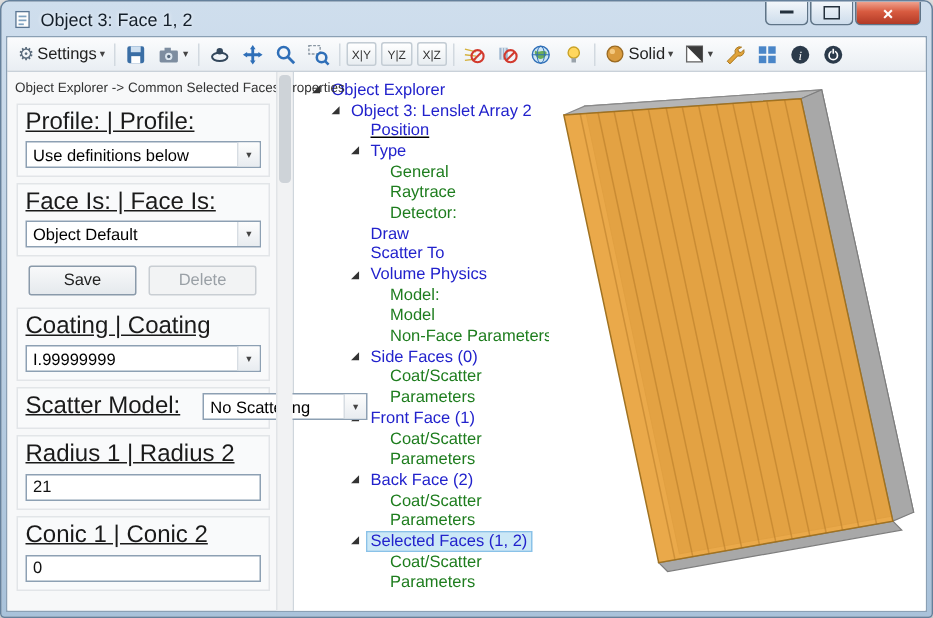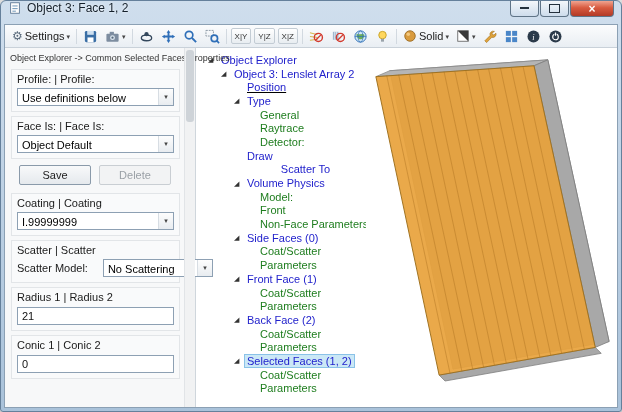--- a/index.html
+++ b/index.html
@@ -1,18 +1,18 @@
 <!DOCTYPE html>
 <html style="--tree-branch: #2222cc; --tree-leaf: #1e7d1e; --selection-bg: #cbe8f6; --selection-border: #8ac2e8; --slab-front: #e8a23c; --slab-back: #9b9b9b; --slab-side: #a8a8a8; --slab-top: #b5b5b5;"><head>
 <meta charset="utf-8">
 <style>
   html,body{margin:0;padding:0;background:#e9e9e9;font-family:"Liberation Sans",sans-serif;}
   .window{position:relative;width:622px;height:412px;background:linear-gradient(#cfdeed,#a9c2da);
           border:1px solid #65809b;border-radius:6px 6px 3px 3px;box-shadow:0 3px 10px rgba(0,0,0,.35);box-sizing:border-box;overflow:hidden;}
-  .titlebar{height:23px;display:flex;padding:0 0 0 7px;position:relative;}
+  .titlebar{height:23px;display:flex;align-items:center;padding:0 0 0 7px;position:relative;}
   .win-icon{width:14px;height:14px;margin-right:5px;flex:none;}
   .title{font-size:12px;color:#15202b;text-shadow:0 0 3px rgba(255,255,255,.9);white-space:nowrap;}
   .win-controls{position:absolute;top:0;right:7px;display:flex;}
   .wbtn{height:15px;border:1px solid #5f7487;border-top:none;border-radius:0 0 4px 4px;margin-left:1px;
         background:linear-gradient(rgba(255,255,255,.75),rgba(205,220,235,.55));display:flex;align-items:center;justify-content:center;cursor:default;}
   .wbtn.min,.wbtn.max{width:27px;color:#24313d;font-size:11px;font-weight:bold;}
   .wbtn.close{width:42px;background:linear-gradient(#f0a490,#d85b40 45%,#b23a26);color:#fff;font-size:12px;font-weight:bold;}
   .maxbox{width:9px;height:7px;border:1px solid #24313d;background:transparent;display:block;}
   .min-glyph{display:block;width:9px;height:3px;border-bottom:2px solid #24313d;margin-top:-4px;}
 
@@ -29,21 +29,21 @@
   .tb-sep{width:1px;height:15px;background:#d2d9e0;margin:0 2px;flex:none;}
   .axis-btn{font-size:8px;height:16px;padding:0 3px;margin:0 1px;border:1px solid #c3ccd4;border-radius:2px;
             background:linear-gradient(#ffffff,#e8edf1);color:#333;font-family:inherit;}
 
   
   .content{flex:1;display:flex;min-height:0;}
   .left-panel{width:191px;flex:none;background:#f7f8f9;border-right:1px solid #cfd6dc;position:relative;
               box-sizing:border-box;padding:2px 12px 0 0;}
   .panel-header{font-size:9px;color:#333;padding:3px 2px 4px 5px;white-space:nowrap;}
   .group{margin:2px 3px 4px 6px;border:1px solid #e2e5e8;background:#f9fafb;padding:3px 5px 5px;}
-  .lbl{font-size:11px;color:#1a1a1a;margin-bottom:3px;white-space:nowrap;}
+  .lbl{font-size:16px;color:#1a1a1a;margin-bottom:3px;white-space:nowrap;text-decoration:underline;}
   .combo{height:18px;background:#fff;border:1px solid #8da0b3;display:flex;align-items:stretch;box-sizing:border-box;width:100%;}
   .combo.narrow{width:110px;flex:none;}
   .combo-val{flex:1;padding:1px 4px 0;font-size:11px;white-space:nowrap;overflow:hidden;display:flex;align-items:center;}
   .combo-arrow{width:14px;flex:none;border-left:1px solid #d7dde3;background:linear-gradient(#fdfdfd,#e8ecf0);
                display:flex;align-items:center;justify-content:center;font-size:7px;color:#444;}
   .btn-row{display:flex;gap:8px;margin:6px 12px 8px 14px;}
   .btn{flex:1;height:20px;font-size:11px;font-family:inherit;border:1px solid #8a9aaa;border-radius:2px;
        background:linear-gradient(#f8f9fa,#e5e9ed);color:#222;}
   .btn.disabled{color:#9aa0a6;border-color:#c9ced3;background:#f2f3f4;}
   .txt{width:100%;height:18px;box-sizing:border-box;border:1px solid #8da0b3;font-size:11px;padding:0 4px;
@@ -287,21 +287,20 @@
 
         <div class="group">
           <div class="lbl">Coating | Coating</div>
           <div class="combo">
             <span class="combo-val">I.99999999</span>
             <span class="combo-arrow">▾</span>
           </div>
         </div>
 
         <div class="group">
-          <div class="lbl">Scatter | Scatter</div>
           <div class="scatter-row">
             <span class="lbl">Scatter Model:</span>
             <div class="combo narrow">
               <span class="combo-val">No Scattering</span>
               <span class="combo-arrow">▾</span>
             </div>
           </div>
         </div>
 
         <div class="group">
@@ -346,35 +345,35 @@
               <span class="tree-label leaf">Raytrace</span>
             </div>
             <div class="tree-row" style="padding-left: 39px;">
               <span class="tree-arrow"></span>
               <span class="tree-label leaf">Detector:</span>
             </div>
             <div class="tree-row" style="padding-left: 26px;">
               <span class="tree-arrow"></span>
               <span class="tree-label branch">Draw</span>
             </div>
-            <div class="tree-row" style="padding-left: 26px; justify-content: center;">
+            <div class="tree-row" style="padding-left: 26px;">
               <span class="tree-arrow"></span>
               <span class="tree-label branch">Scatter To</span>
             </div>
             <div class="tree-row" style="padding-left: 26px;">
               <span class="tree-arrow">◢</span>
               <span class="tree-label branch">Volume Physics</span>
             </div>
             <div class="tree-row" style="padding-left: 39px;">
               <span class="tree-arrow"></span>
               <span class="tree-label leaf">Model:</span>
             </div>
             <div class="tree-row" style="padding-left: 39px;">
               <span class="tree-arrow"></span>
-              <span class="tree-label leaf">Front</span>
+              <span class="tree-label leaf">Model</span>
             </div>
             <div class="tree-row" style="padding-left: 39px;">
               <span class="tree-arrow"></span>
               <span class="tree-label leaf">Non-Face Parameters</span>
             </div>
             <div class="tree-row" style="padding-left: 26px;">
               <span class="tree-arrow">◢</span>
               <span class="tree-label branch">Side Faces (0)</span>
             </div>
             <div class="tree-row" style="padding-left: 39px;">

